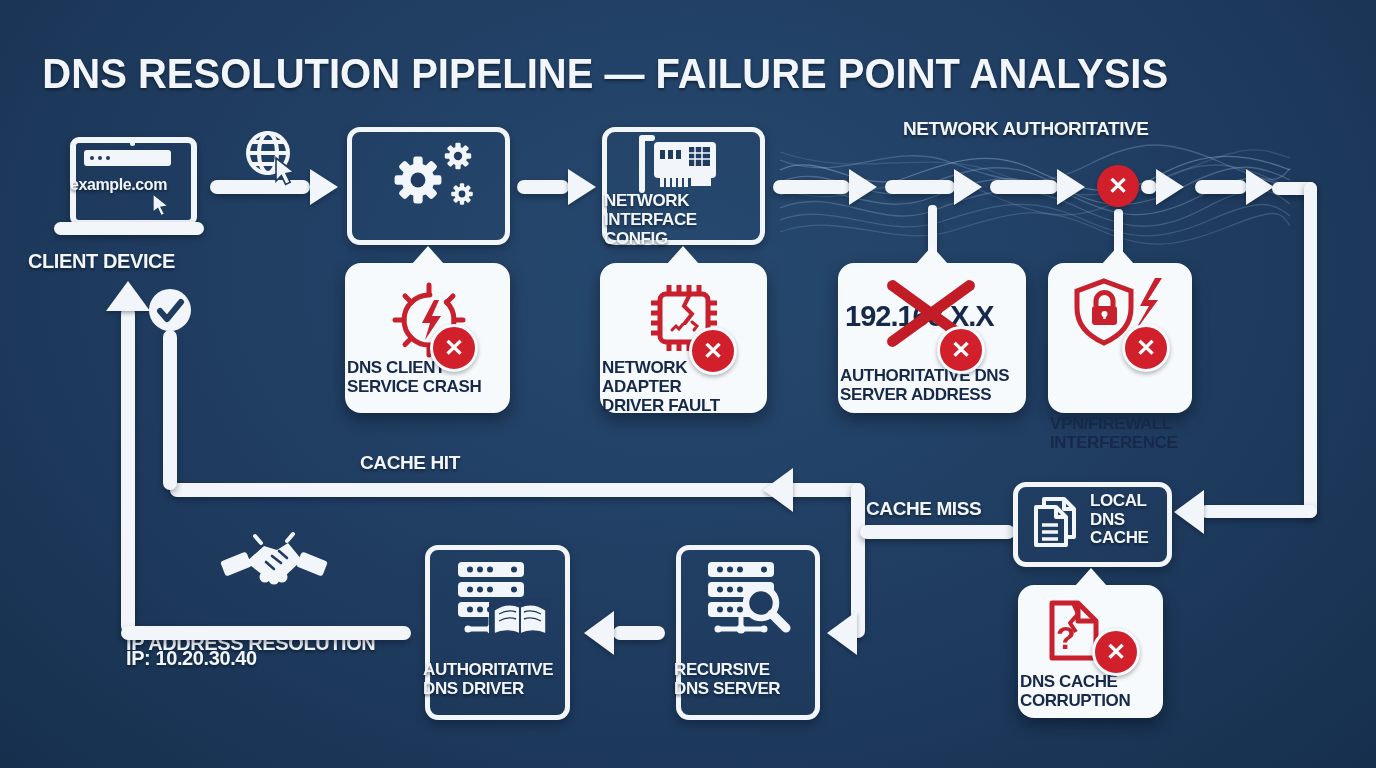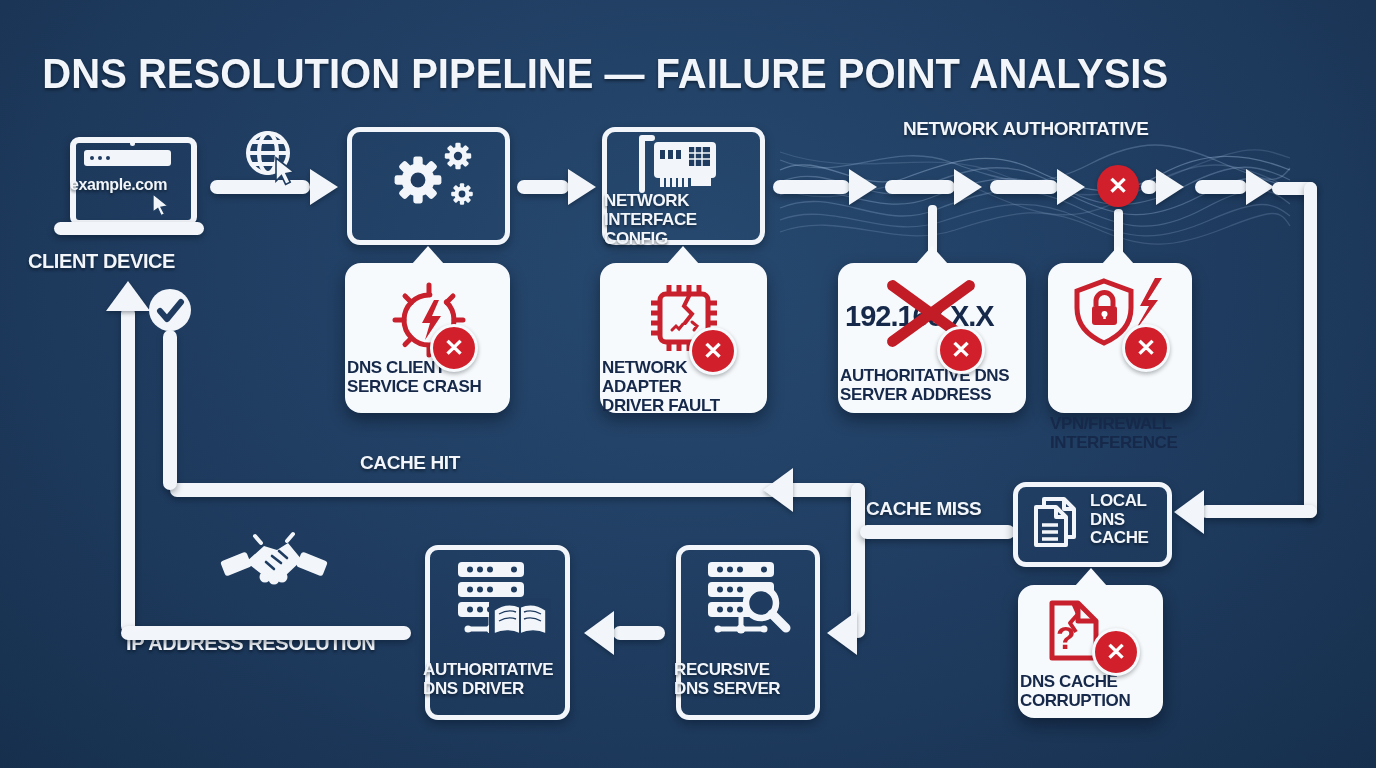--- a/index.html
+++ b/index.html
@@ -272,20 +272,21 @@
       <rect x="74" y="26" width="28" height="16" rx="3" transform="rotate(22 88 34)"></rect>
       <path d="M22 32 L40 16 L53 20 L64 13 L78 30 L60 47 L40 46 Z"></path>
       <circle cx="41" cy="47" r="5.5"></circle>
         <circle cx="50" cy="49" r="5.5"></circle>
         <circle cx="58" cy="47" r="5.5"></circle>
       <path d="M31 6 l6 7 M69 4 l-6 7" stroke="#f2f6fa" stroke-width="4" stroke-linecap="round" fill="none"></path>
     </g>
     <path d="M42 32 l8 7 M48 26 l9 7 M55 21 l8 7" stroke="#1f3c60" stroke-width="2.6" fill="none" stroke-linecap="round"></path>
   </svg>
   <div class="lbl" style="left:126px;top:632px;width:300px;font-size:20px;">IP ADDRESS RESOLUTION</div>
+  <div class="lbl" style="left:126px;top:647px;width:300px;font-size:20px;">IP: 10.20.30.40</div>
 
   <div class="obox" style="left:425px;top:545px;width:135px;height:165px;z-index:3;"></div>
   <svg style="left:452px;top:560px;z-index:4;" width="110" height="86" viewBox="0 0 110 86">
     <use href="#srv" transform="translate(6,2)"></use>
     <g transform="translate(40,42)">
       <rect x="-3" y="-4" width="62" height="42" rx="5" fill="#1f3c60"></rect>
       <g fill="#f2f6fa" stroke="#1f3c60" stroke-width="1.6" stroke-linejoin="round">
         <path d="M2 8 Q15 -1 28 5 L28 32 Q15 26 2 32 Z"></path>
         <path d="M54 8 Q41 -1 28 5 L28 32 Q41 26 54 32 Z"></path>
       </g>

